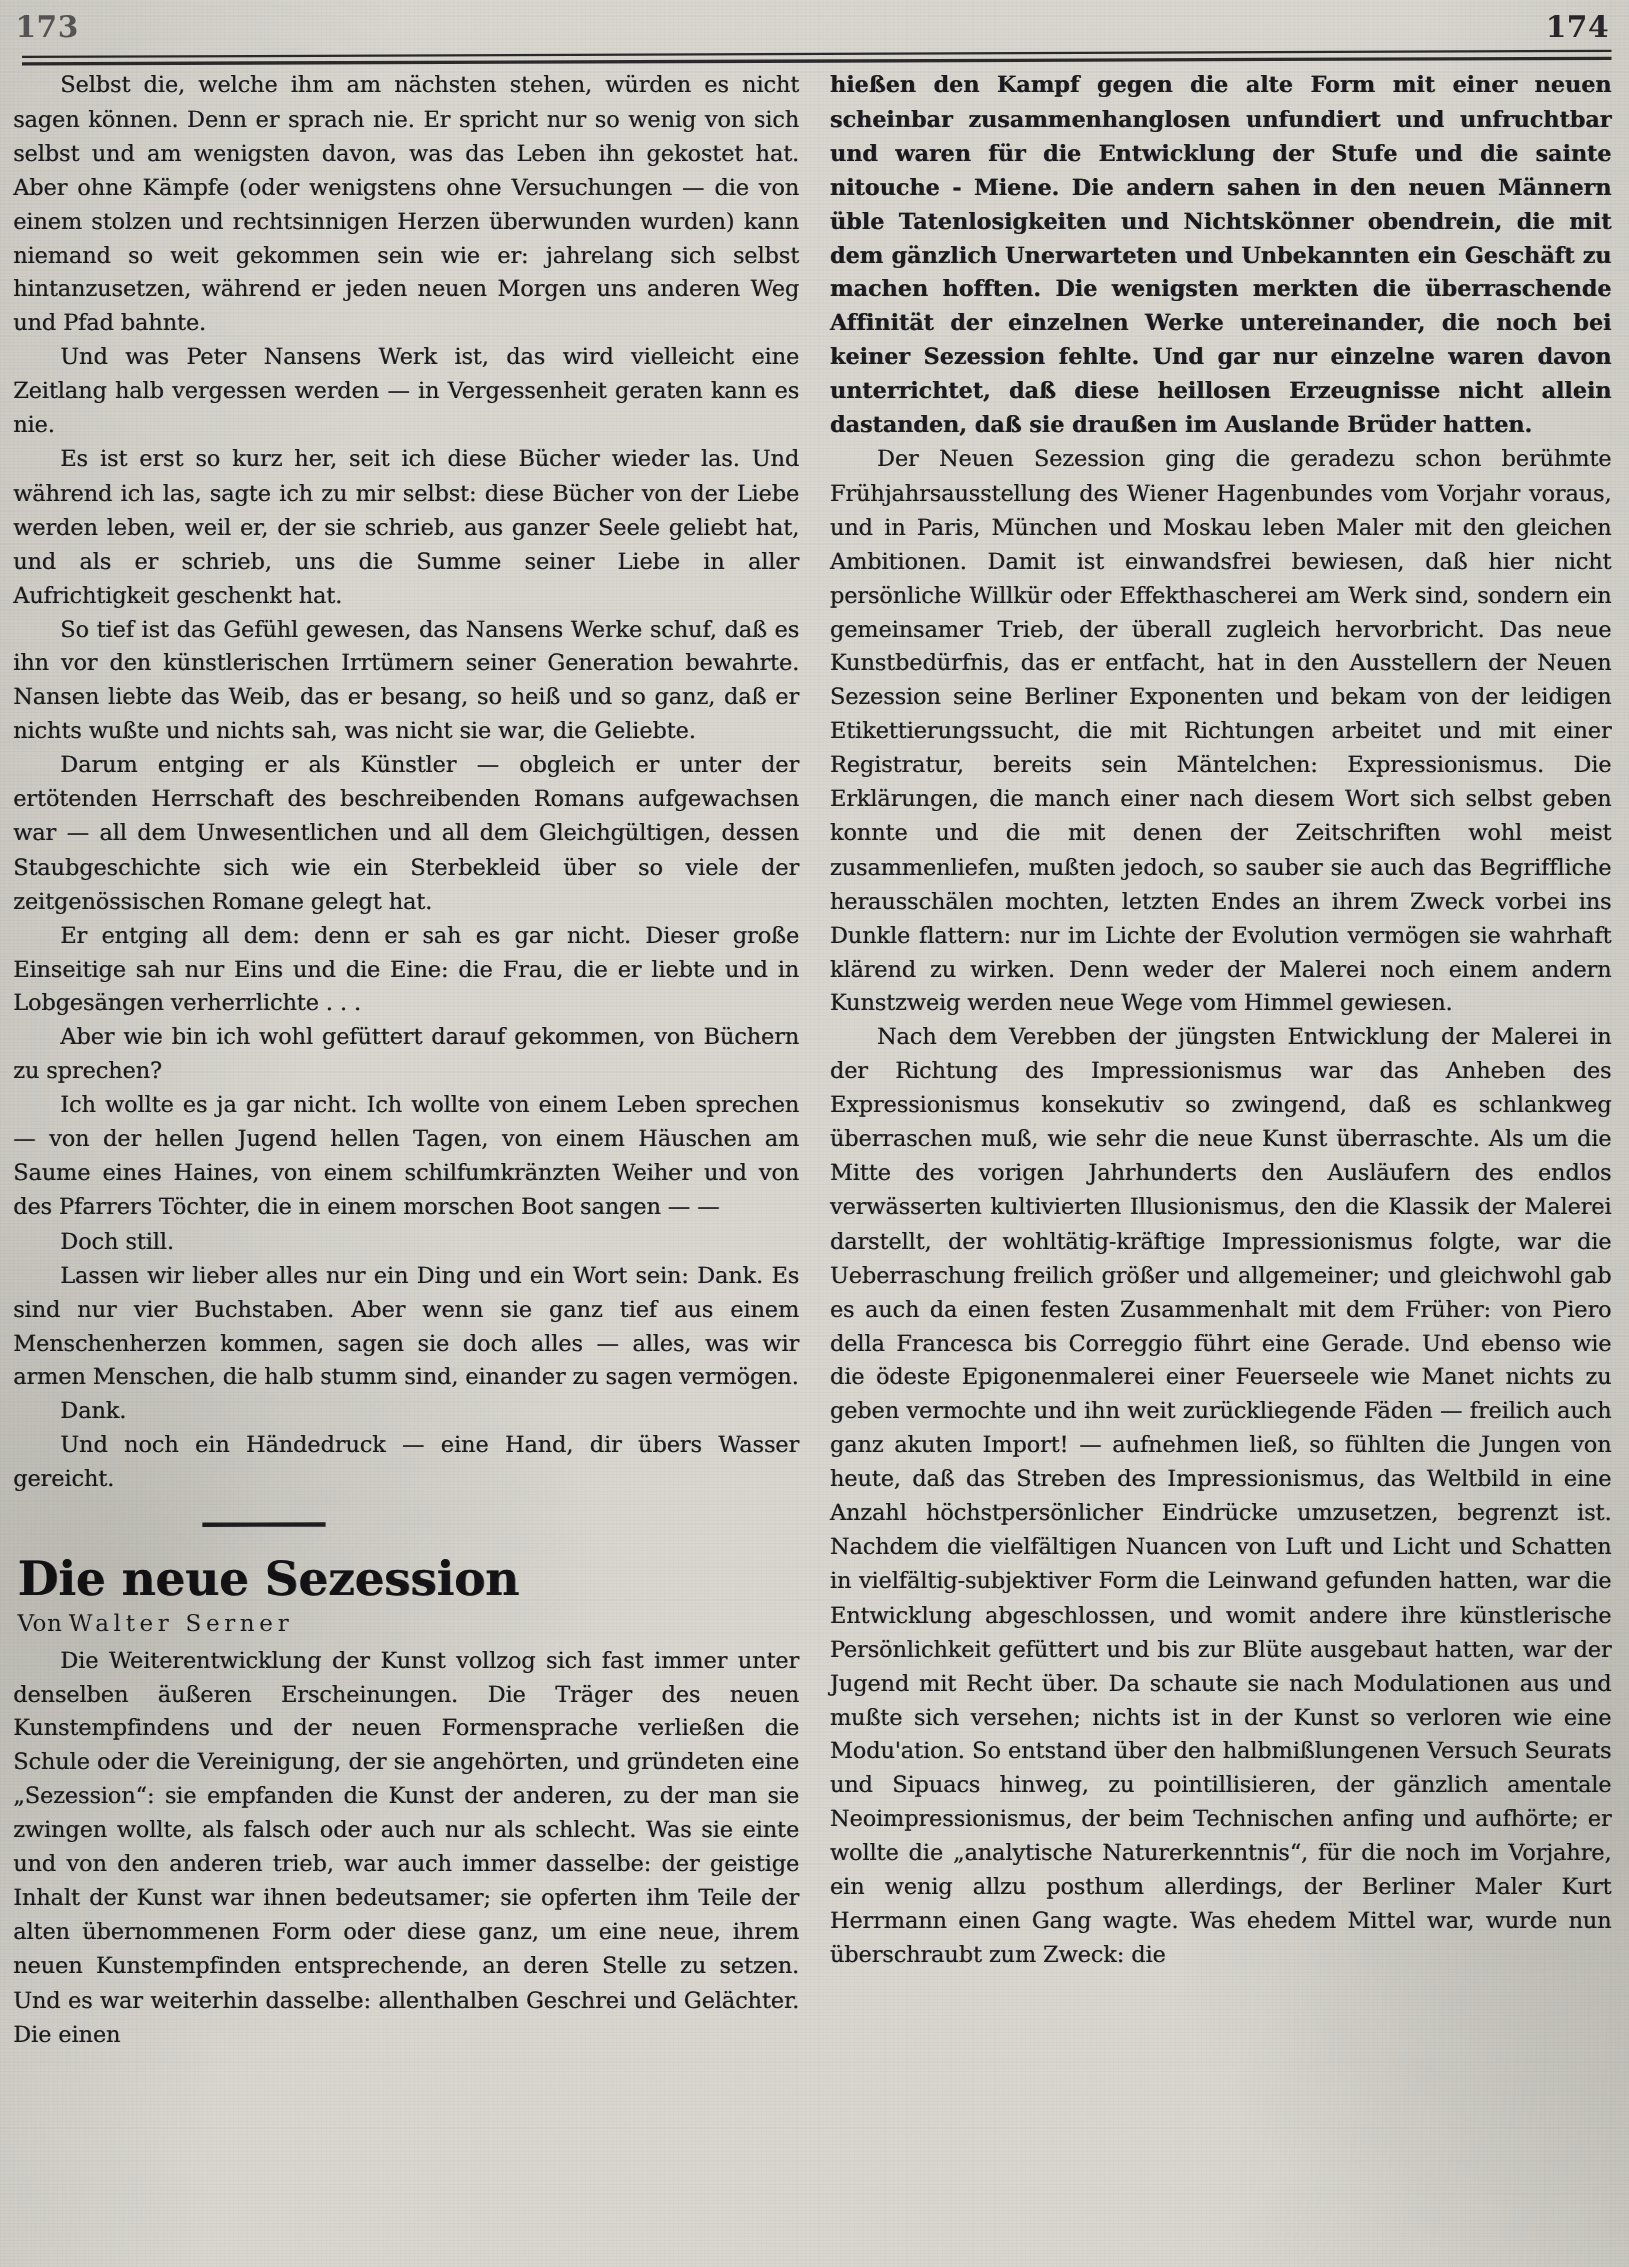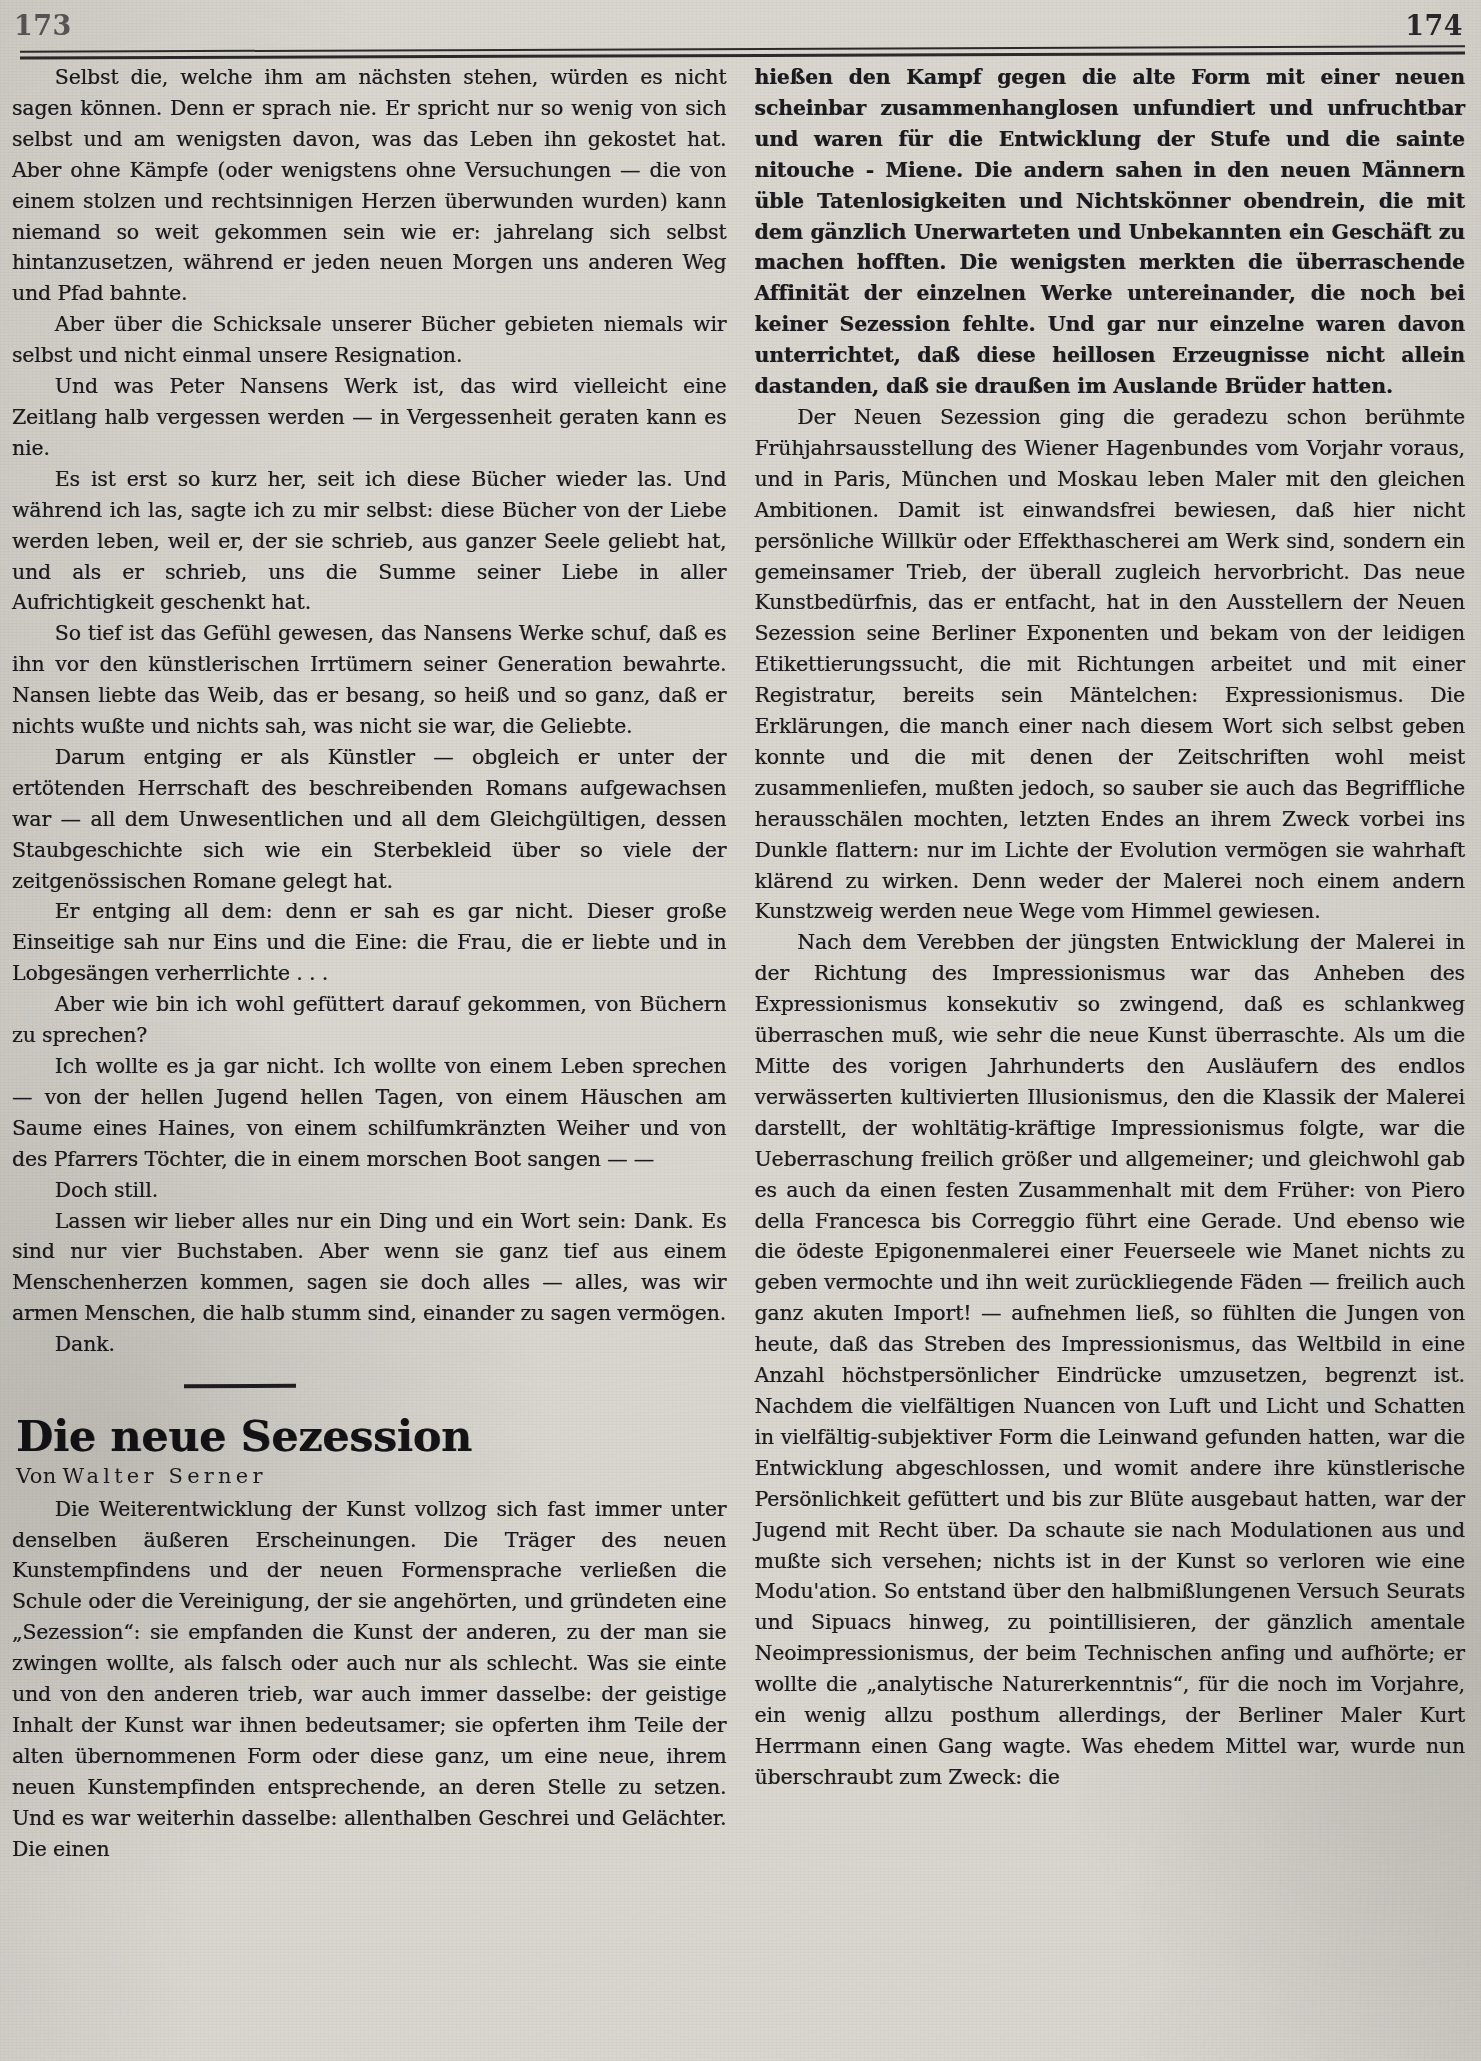--- a/index.html
+++ b/index.html
@@ -185,31 +185,31 @@
         <i class="r1"></i>
         <i class="r2"></i>
       </span>
   </div>
 
   <div class="columns">
 
     <div class="col col-left">
       <div class="bodytext">
         <p>Selbst die, welche ihm am nächsten stehen, würden es nicht sagen können. Denn er sprach nie. Er spricht nur so wenig von sich selbst und am wenigsten davon, was das Leben ihn gekostet hat. Aber ohne Kämpfe (oder wenigstens ohne Versuchungen — die von einem stolzen und rechtsinnigen Herzen überwunden wurden) kann niemand so weit gekommen sein wie er: jahrelang sich selbst hintanzusetzen, während er jeden neuen Morgen uns anderen Weg und Pfad bahnte.</p>
-        <p>Aber über die Schicksale unserer Bücher gebieten niemals wir selbst und nicht einmal unsere Resignation.</p>
         <p>Und was Peter Nansens Werk ist, das wird vielleicht eine Zeitlang halb vergessen werden — in Vergessenheit geraten kann es nie.</p>
         <p>Es ist erst so kurz her, seit ich diese Bücher wieder las. Und während ich las, sagte ich zu mir selbst: diese Bücher von der Liebe werden leben, weil er, der sie schrieb, aus ganzer Seele geliebt hat, und als er schrieb, uns die Summe seiner Liebe in aller Aufrichtigkeit geschenkt hat.</p>
         <p>So tief ist das Gefühl gewesen, das Nansens Werke schuf, daß es ihn vor den künstlerischen Irrtümern seiner Generation bewahrte. Nansen liebte das Weib, das er besang, so heiß und so ganz, daß er nichts wußte und nichts sah, was nicht sie war, die Geliebte.</p>
         <p>Darum entging er als Künstler — obgleich er unter der ertötenden Herrschaft des beschreibenden Romans aufgewachsen war — all dem Unwesentlichen und all dem Gleichgültigen, dessen Staubgeschichte sich wie ein Sterbekleid über so viele der zeitgenössischen Romane gelegt hat.</p>
         <p>Er entging all dem: denn er sah es gar nicht. Dieser große Einseitige sah nur Eins und die Eine: die Frau, die er liebte und in Lobgesängen verherrlichte . . .</p>
         <p>Aber wie bin ich wohl gefüttert darauf gekommen, von Büchern zu sprechen?</p>
         <p>Ich wollte es ja gar nicht. Ich wollte von einem Leben sprechen — von der hellen Jugend hellen Tagen, von einem Häuschen am Saume eines Haines, von einem schilfumkränzten Weiher und von des Pfarrers Töchter, die in einem morschen Boot sangen — —</p>
         <p>Doch still.</p>
         <p>Lassen wir lieber alles nur ein Ding und ein Wort sein: Dank. Es sind nur vier Buchstaben. Aber wenn sie ganz tief aus einem Menschenherzen kommen, sagen sie doch alles — alles, was wir armen Menschen, die halb stumm sind, einander zu sagen vermögen.</p>
         <p>Dank.</p>
+        <p>Und noch ein Händedruck — eine Hand, dir übers Wasser gereicht.</p>
       </div>
 
       <div class="section-rule"></div>
 
       <h1 class="article-title">Die neue Sezession</h1>
 
       <div class="byline">
         <span>Von</span><span class="author">Walter Serner</span>
       </div>
 

